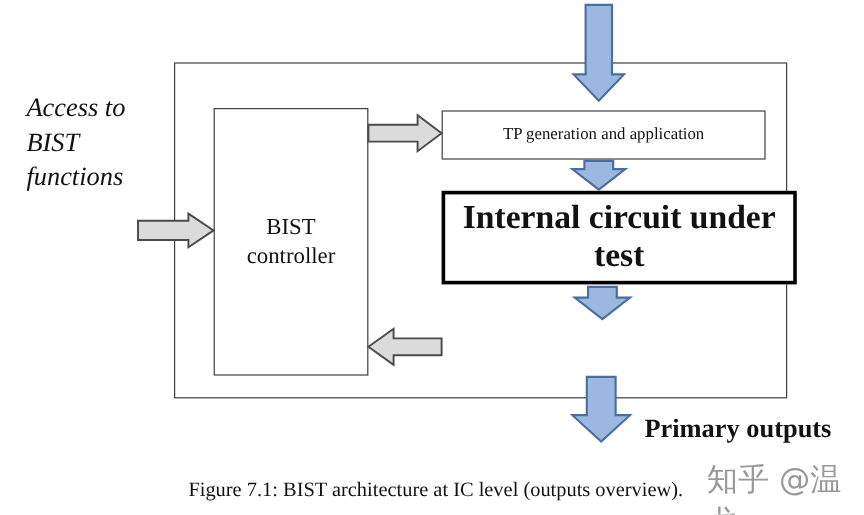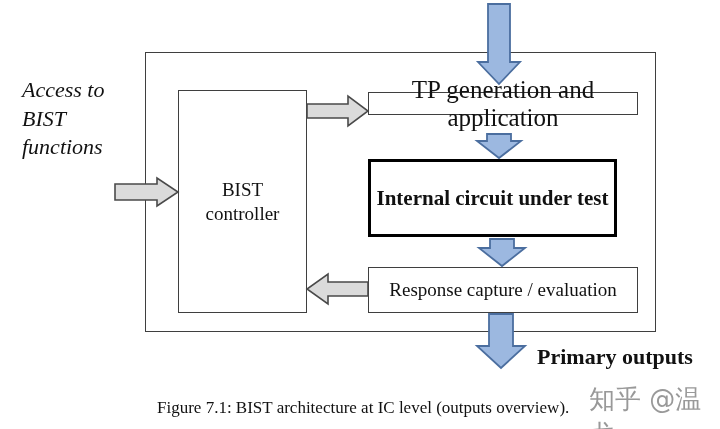--- a/index.html
+++ b/index.html
@@ -16,22 +16,22 @@
   .stage{
     position:relative;width:720px;height:429px;background:#ffffff;
     font-family:"Liberation Serif","DejaVu Serif",serif;color:var(--text-color);
     overflow:hidden;
   }
   .box{position:absolute;background:#ffffff;border:1.4px solid var(--box-border);
     display:flex;align-items:center;justify-content:center;text-align:center;box-sizing:border-box;}
   .outer-box{position:absolute;left:145px;top:52px;width:511px;height:280px;
     border:1.6px solid var(--box-border);box-sizing:border-box;background:transparent;}
   .bist-controller{left:178px;top:90px;width:129px;height:223px;font-size:19px;white-space:pre-line;line-height:1.25;}
-  .tp-generation{left:368px;top:92px;width:270px;height:23px;font-size:25px;}
-  .internal-circuit{left:368px;top:159px;width:249px;height:78px;border:3px solid var(--emphasis-border);font-size:21px;font-weight:bold;}
+  .tp-generation{left:368px;top:92px;width:270px;height:41px;font-size:14px;}
+  .internal-circuit{left:368px;top:159px;width:296px;height:78px;border:3px solid var(--emphasis-border);font-size:28px;font-weight:bold;}
   .response-capture{left:368px;top:267px;width:270px;height:46px;font-size:19px;}
   .side-label{position:absolute;font-size:22px;white-space:pre-line;line-height:1.3;}
   .lbl-primary-inputs{left:531px;top:6px;}
   .lbl-access{left:22px;top:76px;font-style:italic;}
   .lbl-primary-outputs{left:537px;top:343px;font-weight:bold;}
   .caption{position:absolute;left:157px;top:398px;font-size:17px;}
   .watermark{position:absolute;left:589px;top:382px;font-size:26px;color:var(--watermark-color);
     font-family:"DejaVu Sans","Liberation Sans",sans-serif;}
   svg.overlay{position:absolute;left:0;top:0;width:720px;height:429px;pointer-events:none;}
   .blue-arrow{fill:var(--blue-arrow-fill);stroke:var(--blue-arrow-stroke);stroke-width:1.8;}
@@ -52,23 +52,20 @@
   <div class="box bist-controller">
     <span>BIST
 controller</span>
   </div>
   <div class="box tp-generation">
     <span>TP generation and application</span>
   </div>
   <div class="box internal-circuit">
     <span>Internal circuit under test</span>
   </div>
-  <div class="box response-capture">
-    <span>Response capture / evaluation</span>
-  </div>
 
   <svg class="overlay" viewBox="0 0 720 429">
 
     <polygon class="blue-arrow" points="488,4 510,4 510,62 520,62 499,84 478,62 488,62"></polygon>
 
     <polygon class="blue-arrow" points="487,134 511,134 511,141 521,141 499,158 477,141 487,141"></polygon>
 
     <polygon class="blue-arrow" points="490,239 514,239 514,248 525,248 502,266 479,248 490,248"></polygon>
 
     <polygon class="blue-arrow" points="489,314 513,314 513,346 525,346 501,368 477,346 489,346"></polygon>

